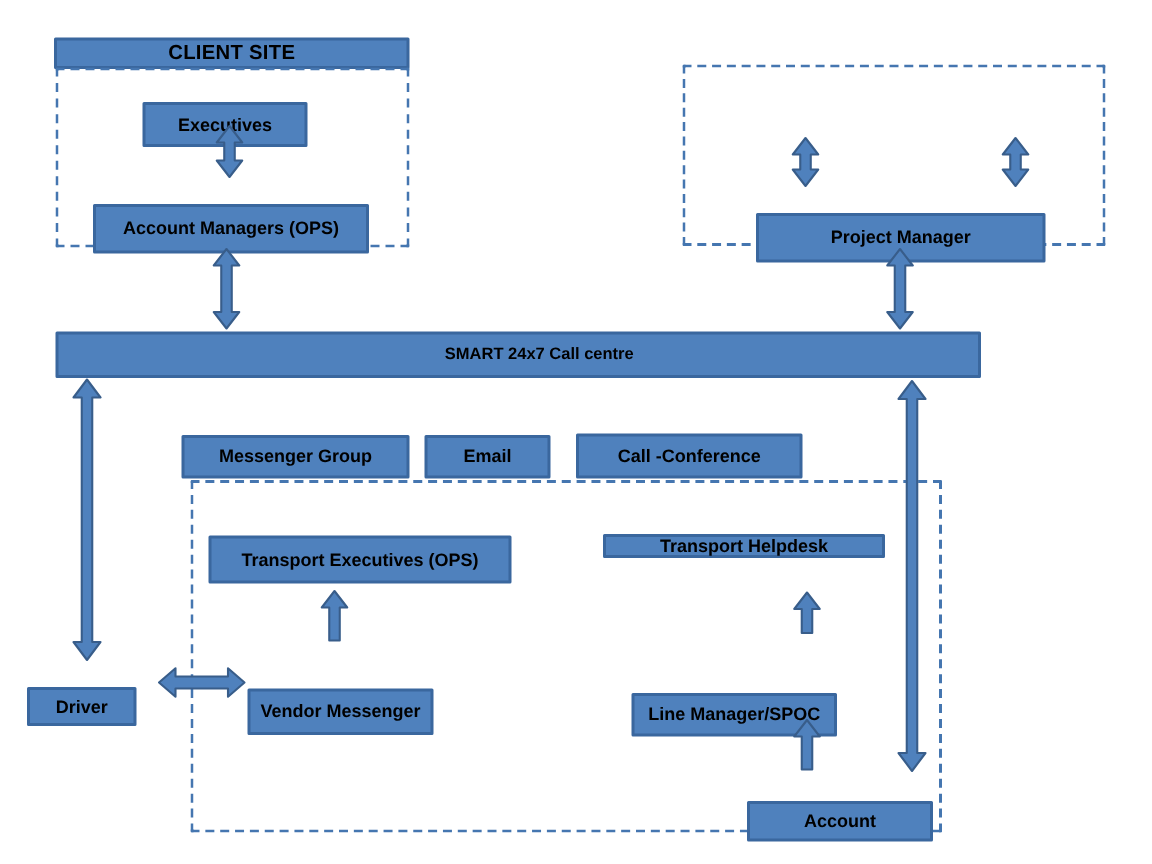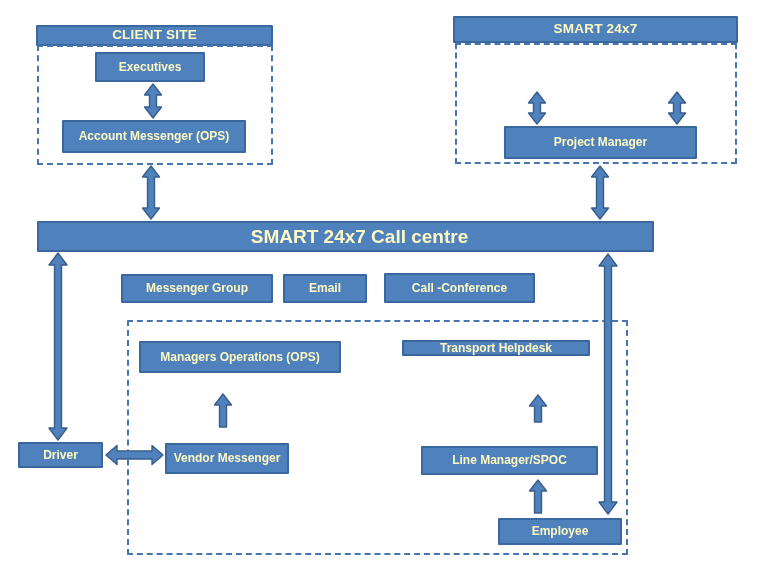--- a/index.html
+++ b/index.html
@@ -2,62 +2,61 @@
 <html><head>
 <meta charset="utf-8">
 <style>
   html,body{margin:0;padding:0;background:#ffffff;}
   .canvas{
     position:relative;width:768px;height:576px;background:#ffffff;overflow:hidden;
     font-family:"Liberation Sans",sans-serif;
   }
   .box,.hdr,.bar{
     position:absolute;display:flex;align-items:center;justify-content:center;
-    background:#4f81bd;color:#fef9c3;font-weight:bold;text-align:center;
+    background:#4f81bd;color:#000000;font-weight:bold;text-align:center;
     border:2px solid #3a679e;border-radius:1px;box-sizing:border-box;
     line-height:1.05;
   }
-  .box{font-size:12px;}
+  .box{font-size:12px;margin-top:16px;}
   .hdr{font-size:13.5px;letter-spacing:.2px;}
-  .bar{font-size:19px;padding-left:28px;}
+  .bar{font-size:11px;padding-left:28px;}
   .dashed{
     position:absolute;border:2px dashed #4576b0;box-sizing:border-box;
     background:transparent;border-radius:1px;
   }
   svg.arrow{position:absolute;overflow:visible;}
   svg.arrow polygon{fill:#4f81bd;stroke:#385d8a;stroke-width:1.4;stroke-linejoin:round;}
 </style>
 </head>
 <body>
 
 <div class="canvas">
 
   <div class="hdr" style="left:36px;top:25px;width:237px;height:21px">CLIENT SITE</div>
   <div class="dashed" style="left:37px;top:45px;width:236px;height:120px"></div>
   <div class="box" style="left:95px;top:52px;width:110px;height:30px">Executives</div>
-  <div class="box" style="left:62px;top:120px;width:184px;height:33px">Account Messenger (OPS)</div>
+  <div class="box" style="left:62px;top:120px;width:184px;height:33px">Account Managers (OPS)</div>
 
-  <div class="hdr" style="left:453px;top:16px;width:285px;height:27px">SMART 24x7</div>
   <div class="dashed" style="left:455px;top:43px;width:282px;height:121px"></div>
   <div class="box" style="left:504px;top:126px;width:193px;height:33px">Project Manager</div>
 
   <div class="bar" style="left:37px;top:221px;width:617px;height:31px">SMART 24x7 Call centre</div>
 
   <div class="box" style="left:121px;top:274px;width:152px;height:29px">Messenger Group</div>
   <div class="box" style="left:283px;top:274px;width:84px;height:29px">Email</div>
   <div class="box" style="left:384px;top:273px;width:151px;height:30px">Call -Conference</div>
 
   <div class="dashed" style="left:127px;top:320px;width:501px;height:235px"></div>
-  <div class="box" style="left:139px;top:341px;width:202px;height:32px">Managers Operations (OPS)</div>
+  <div class="box" style="left:139px;top:341px;width:202px;height:32px">Transport Executives (OPS)</div>
   <div class="box" style="left:402px;top:340px;width:188px;height:16px">Transport Helpdesk</div>
   <div class="box" style="left:165px;top:443px;width:124px;height:31px">Vendor Messenger</div>
-  <div class="box" style="left:421px;top:446px;width:177px;height:29px">Line Manager/SPOC</div>
-  <div class="box" style="left:498px;top:518px;width:124px;height:27px">Employee</div>
+  <div class="box" style="left:421px;top:446px;width:137px;height:29px">Line Manager/SPOC</div>
+  <div class="box" style="left:498px;top:518px;width:124px;height:27px">Account</div>
 
-  <div class="box" style="left:18px;top:442px;width:85px;height:26px">Driver</div>
+  <div class="box" style="left:18px;top:442px;width:73px;height:26px">Driver</div>
 
   <svg class="arrow" style="left:144px;top:84px" width="18" height="34">
     <polygon points="9,0 17.5,11 12.5,11 12.5,23 17.5,23 9,34 0.5,23 5.5,23 5.5,11 0.5,11"></polygon>
   </svg>
   <svg class="arrow" style="left:142px;top:166px" width="18" height="53">
     <polygon points="9,0 17.5,11 12.5,11 12.5,42 17.5,42 9,53 0.5,42 5.5,42 5.5,11 0.5,11"></polygon>
   </svg>
   <svg class="arrow" style="left:528px;top:92px" width="18" height="32">
     <polygon points="9,0 17.5,11 12.5,11 12.5,21 17.5,21 9,32 0.5,21 5.5,21 5.5,11 0.5,11"></polygon>
   </svg>

